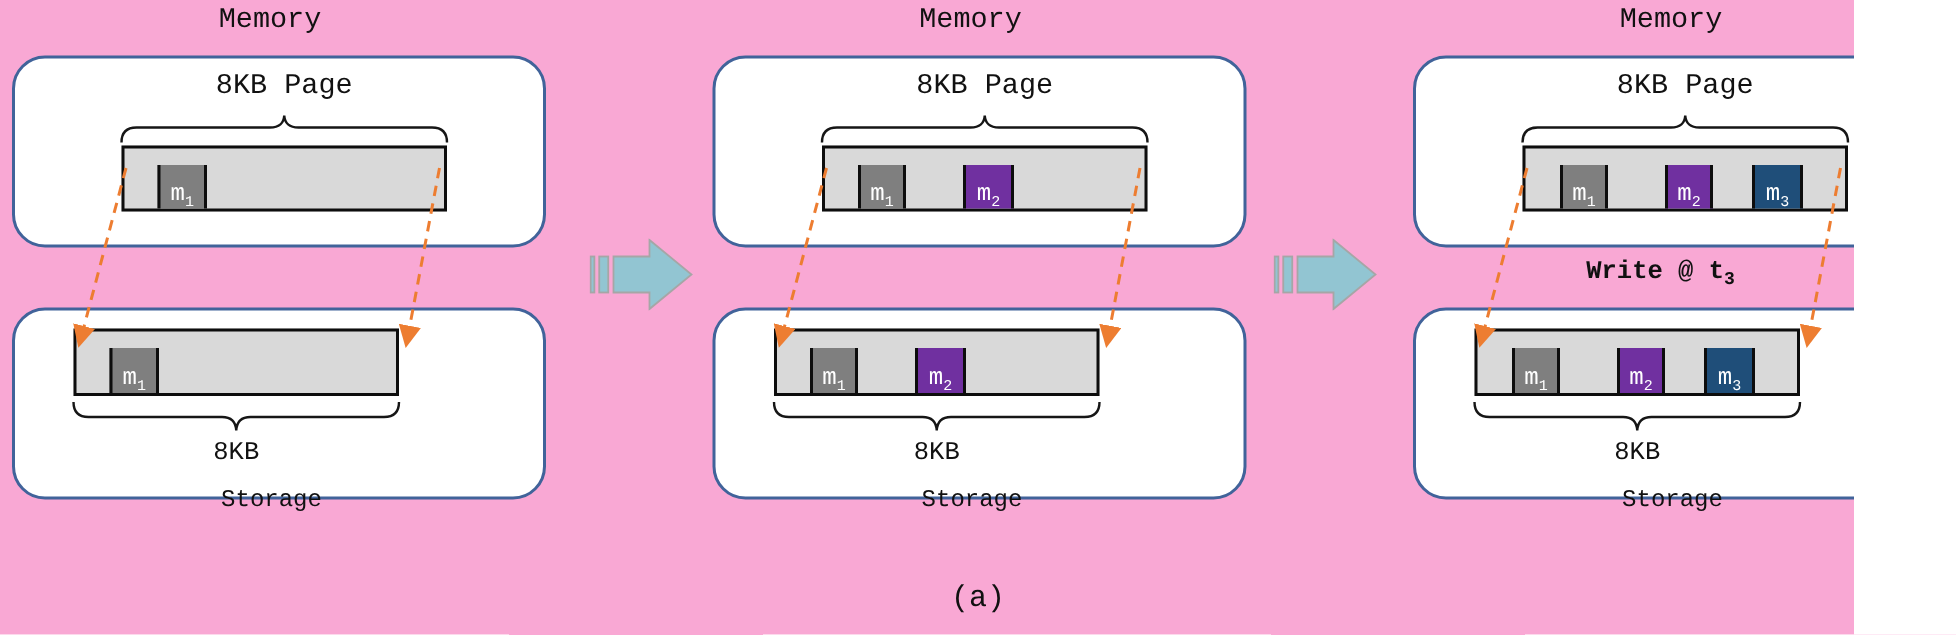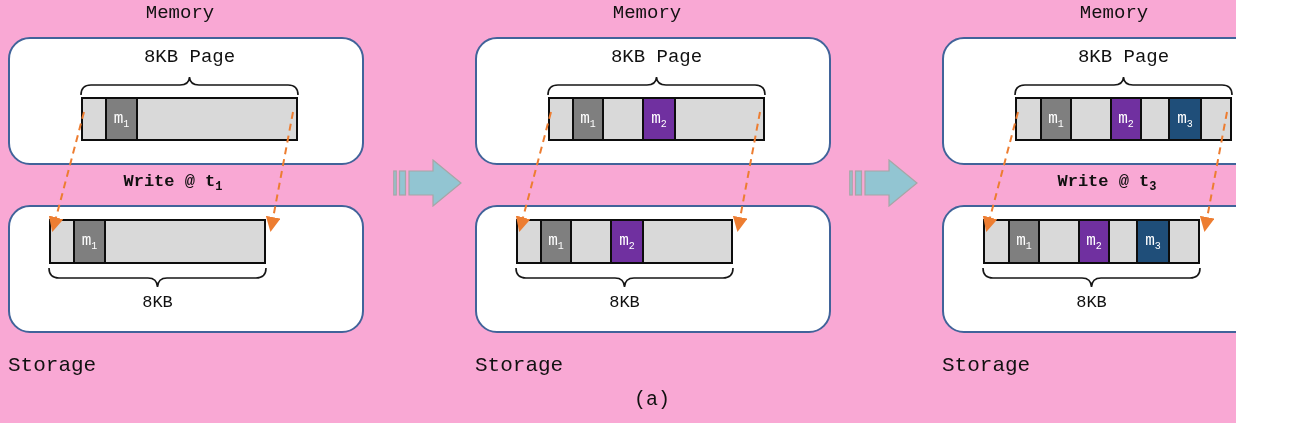--- a/index.html
+++ b/index.html
@@ -4,37 +4,37 @@
 <style>
   html,body { margin:0; padding:0; background:#ffffff; }
   .canvas {
     position:relative; width:1236px; height:423px; background:#f9a8d4;
     font-family:Liberation Mono, monospace; color:var(--text,#111);
     overflow:hidden;
   }
   .panel { position:absolute; top:0; width:356px; height:423px; }
   .panel > div { position:absolute; }
   .mem-title  { left:0; width:344px; top:2px;  text-align:center; font-size:19px; }
-  .sto-title  { left:0; width:346px; top:354px; text-align:left; font-size:21px; }
+  .sto-title  { left:0; width:346px; top:324px; text-align:center; font-size:16px; }
   .box {
     left:0; width:356px; height:128px; border:2px solid var(--box_border);
     border-radius:22px; box-sizing:border-box; background:#fff;
   }
   .mem-box { top:37px; }
   .sto-box { top:205px; }
   .page-label { left:73px; width:217px; top:46px; text-align:center; font-size:19px; }
   .write-label { left:0; width:330px; top:172px; text-align:center; font-size:17px; font-weight:bold; }
   .write-label sub { font-size:12px; }
   .bar {
     display:flex; border:2px solid var(--bar_border); box-sizing:border-box;
     background:var(--free_segment); overflow:hidden;
   }
   .mem-bar { left:73px; top:97px;  width:217px; height:44px; }
   .sto-bar { left:41px; top:219px; width:217px; height:45px; }
-  .seg { height:100%; box-sizing:border-box; flex:none; }
+  .seg { height:100%; box-sizing:border-box; flex:none;margin-top:11px; }
   .seg.mod {
     border-left:2px solid var(--bar_border); border-right:2px solid var(--bar_border);
     display:flex; align-items:center; justify-content:center;
     color:var(--block_text,#fff); font-size:16px; padding-top:2px;
   }
   .seg.mod sub { font-size:10px; }
   .size-label { left:41px; width:217px; top:293px; text-align:center; font-size:17px; }
   .overlay { position:absolute; left:0; top:0; pointer-events:none; }
   .brace { fill:none; stroke:#161616; stroke-width:1.6; }
   .dash  { stroke:var(--dashed_arrow); stroke-width:2; stroke-dasharray:7 5; fill:none; }
@@ -54,21 +54,20 @@
     <div class="mem-title">Memory</div>
     <div class="box mem-box"></div>
     <div class="page-label">8KB Page</div>
     <div class="bar mem-bar">
         <div class="seg" style="width: 22px;"></div>
         <div class="seg mod" style="width: 33px; background: rgb(127, 127, 127);">
           <span>m<sub>1</sub></span>
         </div>
         <div class="seg" style="width: 162px;"></div>
       </div>
-    <div class="write-label"><span>Write @ t</span><sub>1</sub></div>
     <div class="box sto-box"></div>
     <div class="bar sto-bar">
         <div class="seg" style="width: 22px;"></div>
         <div class="seg mod" style="width: 33px; background: rgb(127, 127, 127);">
           <span>m<sub>1</sub></span>
         </div>
         <div class="seg" style="width: 162px;"></div>
       </div>
     <div class="size-label">8KB</div>
     <div class="sto-title">Storage</div>

